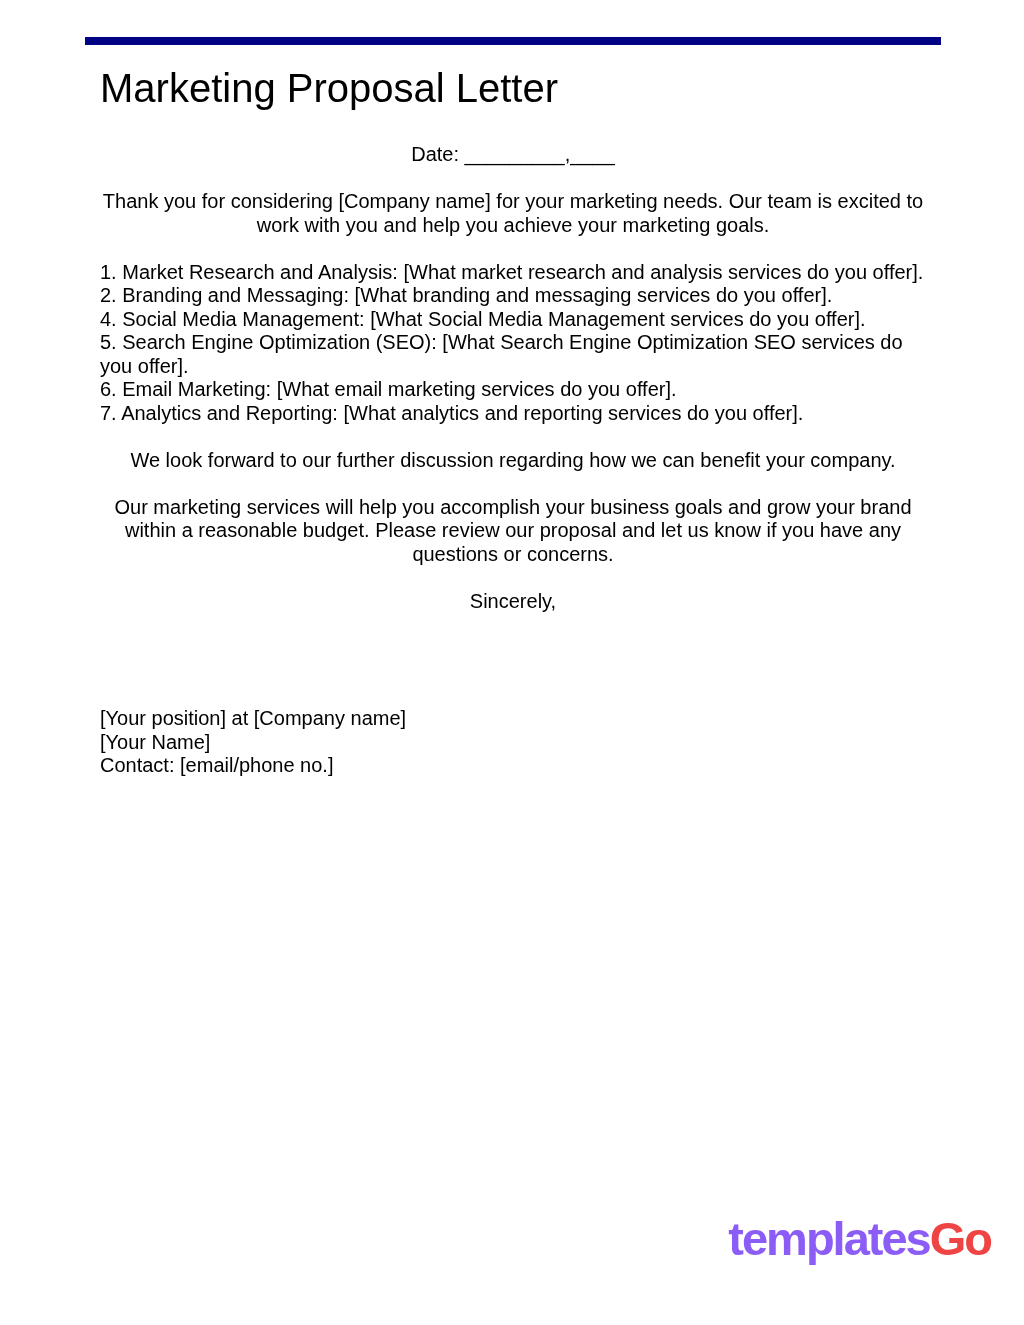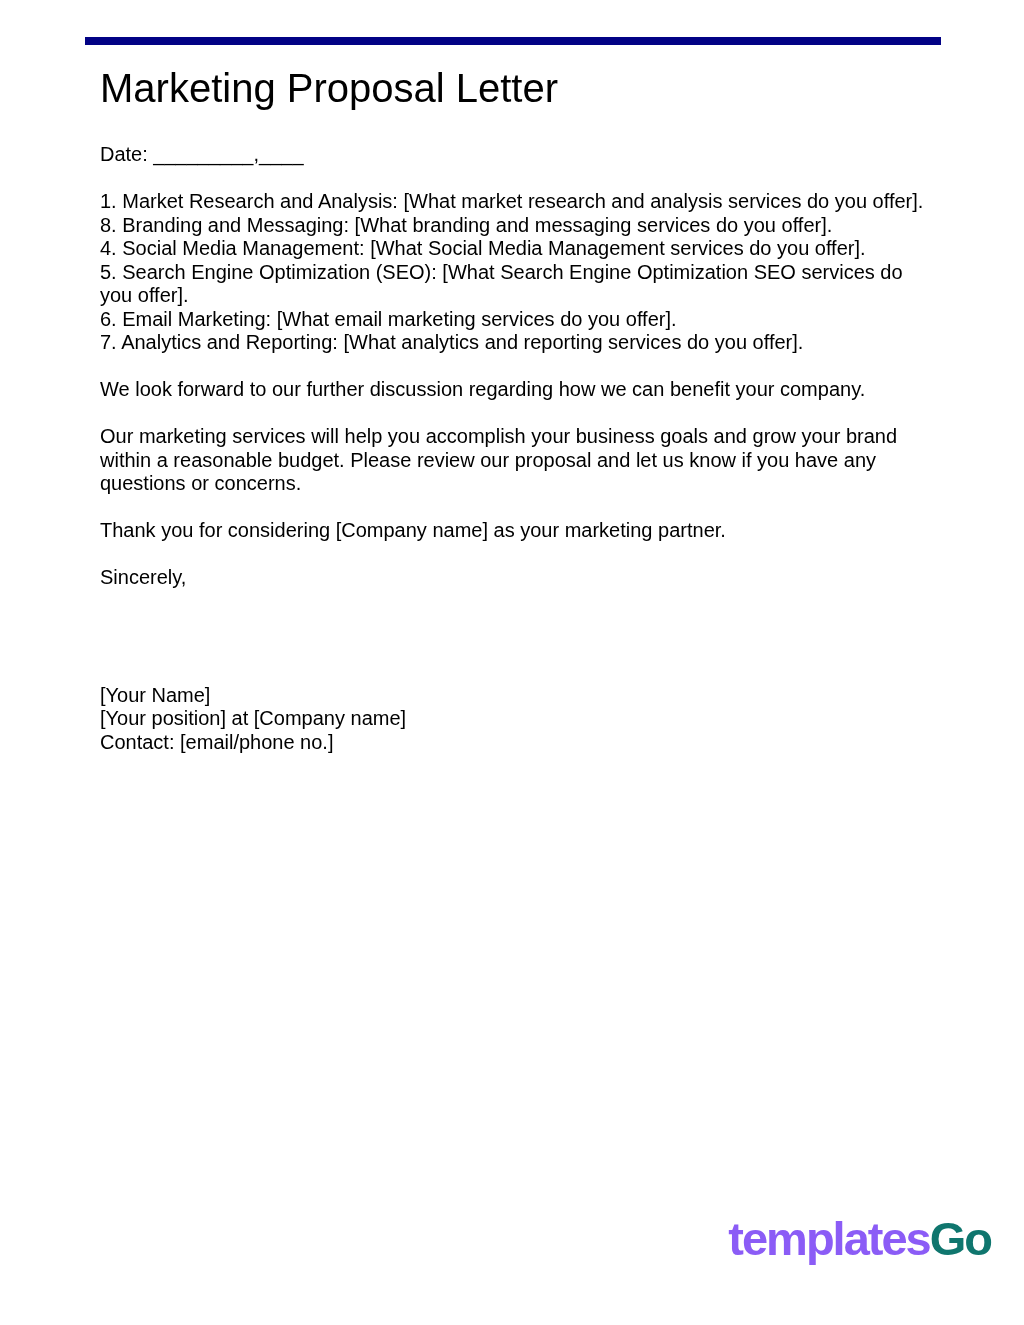--- a/index.html
+++ b/index.html
@@ -31,75 +31,75 @@
     font-size: 40px;
     font-weight: 400;
     line-height: 48px;
     margin: 0;
     letter-spacing: 0;
   }
   .body-text {
     font-size: 20px;
     line-height: 23.5px;
   }
-  .para { margin: 23.5px 0 0 0; }
+  .para { margin: 23.5px 0 0 0; text-align: center; }
   .date-line { margin-top: 31px; }
   .services-list { margin: 23.5px 0 0 0; }
   .service-item { margin: 0; }
   .signature-block { margin-top: 94px; }
   .sig-line { margin: 0; }
   .logo {
     position: absolute;
     right: 33px;
     top: 1209px;
     font-weight: 800;
     font-size: 47px;
     letter-spacing: -2px;
     line-height: 60px;
     white-space: nowrap;
   }
   .logo .primary { color: #8b5cf6; }
-  .logo .accent { color: #0f766e; }
+  .logo .accent { color: #ef4444; }
 </style>
 </head>
 <body>
 
 <div class="page">
 
   <div class="accent-bar"></div>
 
   <div class="content">
 
     <h1 class="letter-title">Marketing Proposal Letter</h1>
 
     <p class="body-text para date-line">Date: _________,____</p>
 
 
+    <p class="body-text para">Thank you for considering [Company name] for your marketing needs. Our team is excited to work with you and help you achieve your marketing goals.</p>
 
 
     <div class="body-text services-list">
       <p class="service-item">1. Market Research and Analysis: [What market research and analysis services do you offer].</p>
-      <p class="service-item">8. Branding and Messaging: [What branding and messaging services do you offer].</p>
+      <p class="service-item">2. Branding and Messaging: [What branding and messaging services do you offer].</p>
       <p class="service-item">4. Social Media Management: [What Social Media Management services do you offer].</p>
       <p class="service-item">5. Search Engine Optimization (SEO): [What Search Engine Optimization SEO services do you offer].</p>
       <p class="service-item">6. Email Marketing: [What email marketing services do you offer].</p>
       <p class="service-item">7. Analytics and Reporting: [What analytics and reporting services do you offer].</p>
     </div>
 
     <p class="body-text para">We look forward to our further discussion regarding how we can benefit your company.</p>
 
     <p class="body-text para">Our marketing services will help you accomplish your business goals and grow your brand within a reasonable budget. Please review our proposal and let us know if you have any questions or concerns.</p>
 
-    <p class="body-text para">Thank you for considering [Company name] as your marketing partner.</p>
 
     <p class="body-text para">Sincerely,</p>
 
     <div class="body-text signature-block">
+      <p class="sig-line">[Your position] at [Company name]</p>
       <p class="sig-line">[Your Name]</p>
-      <p class="sig-line">[Your position] at [Company name]</p>
       <p class="sig-line">Contact: [email/phone no.]</p>
     </div>
 
   </div>
 
   <div class="logo">
     <span class="primary">templates</span><span class="accent">Go</span>
   </div>
 
 </div>

